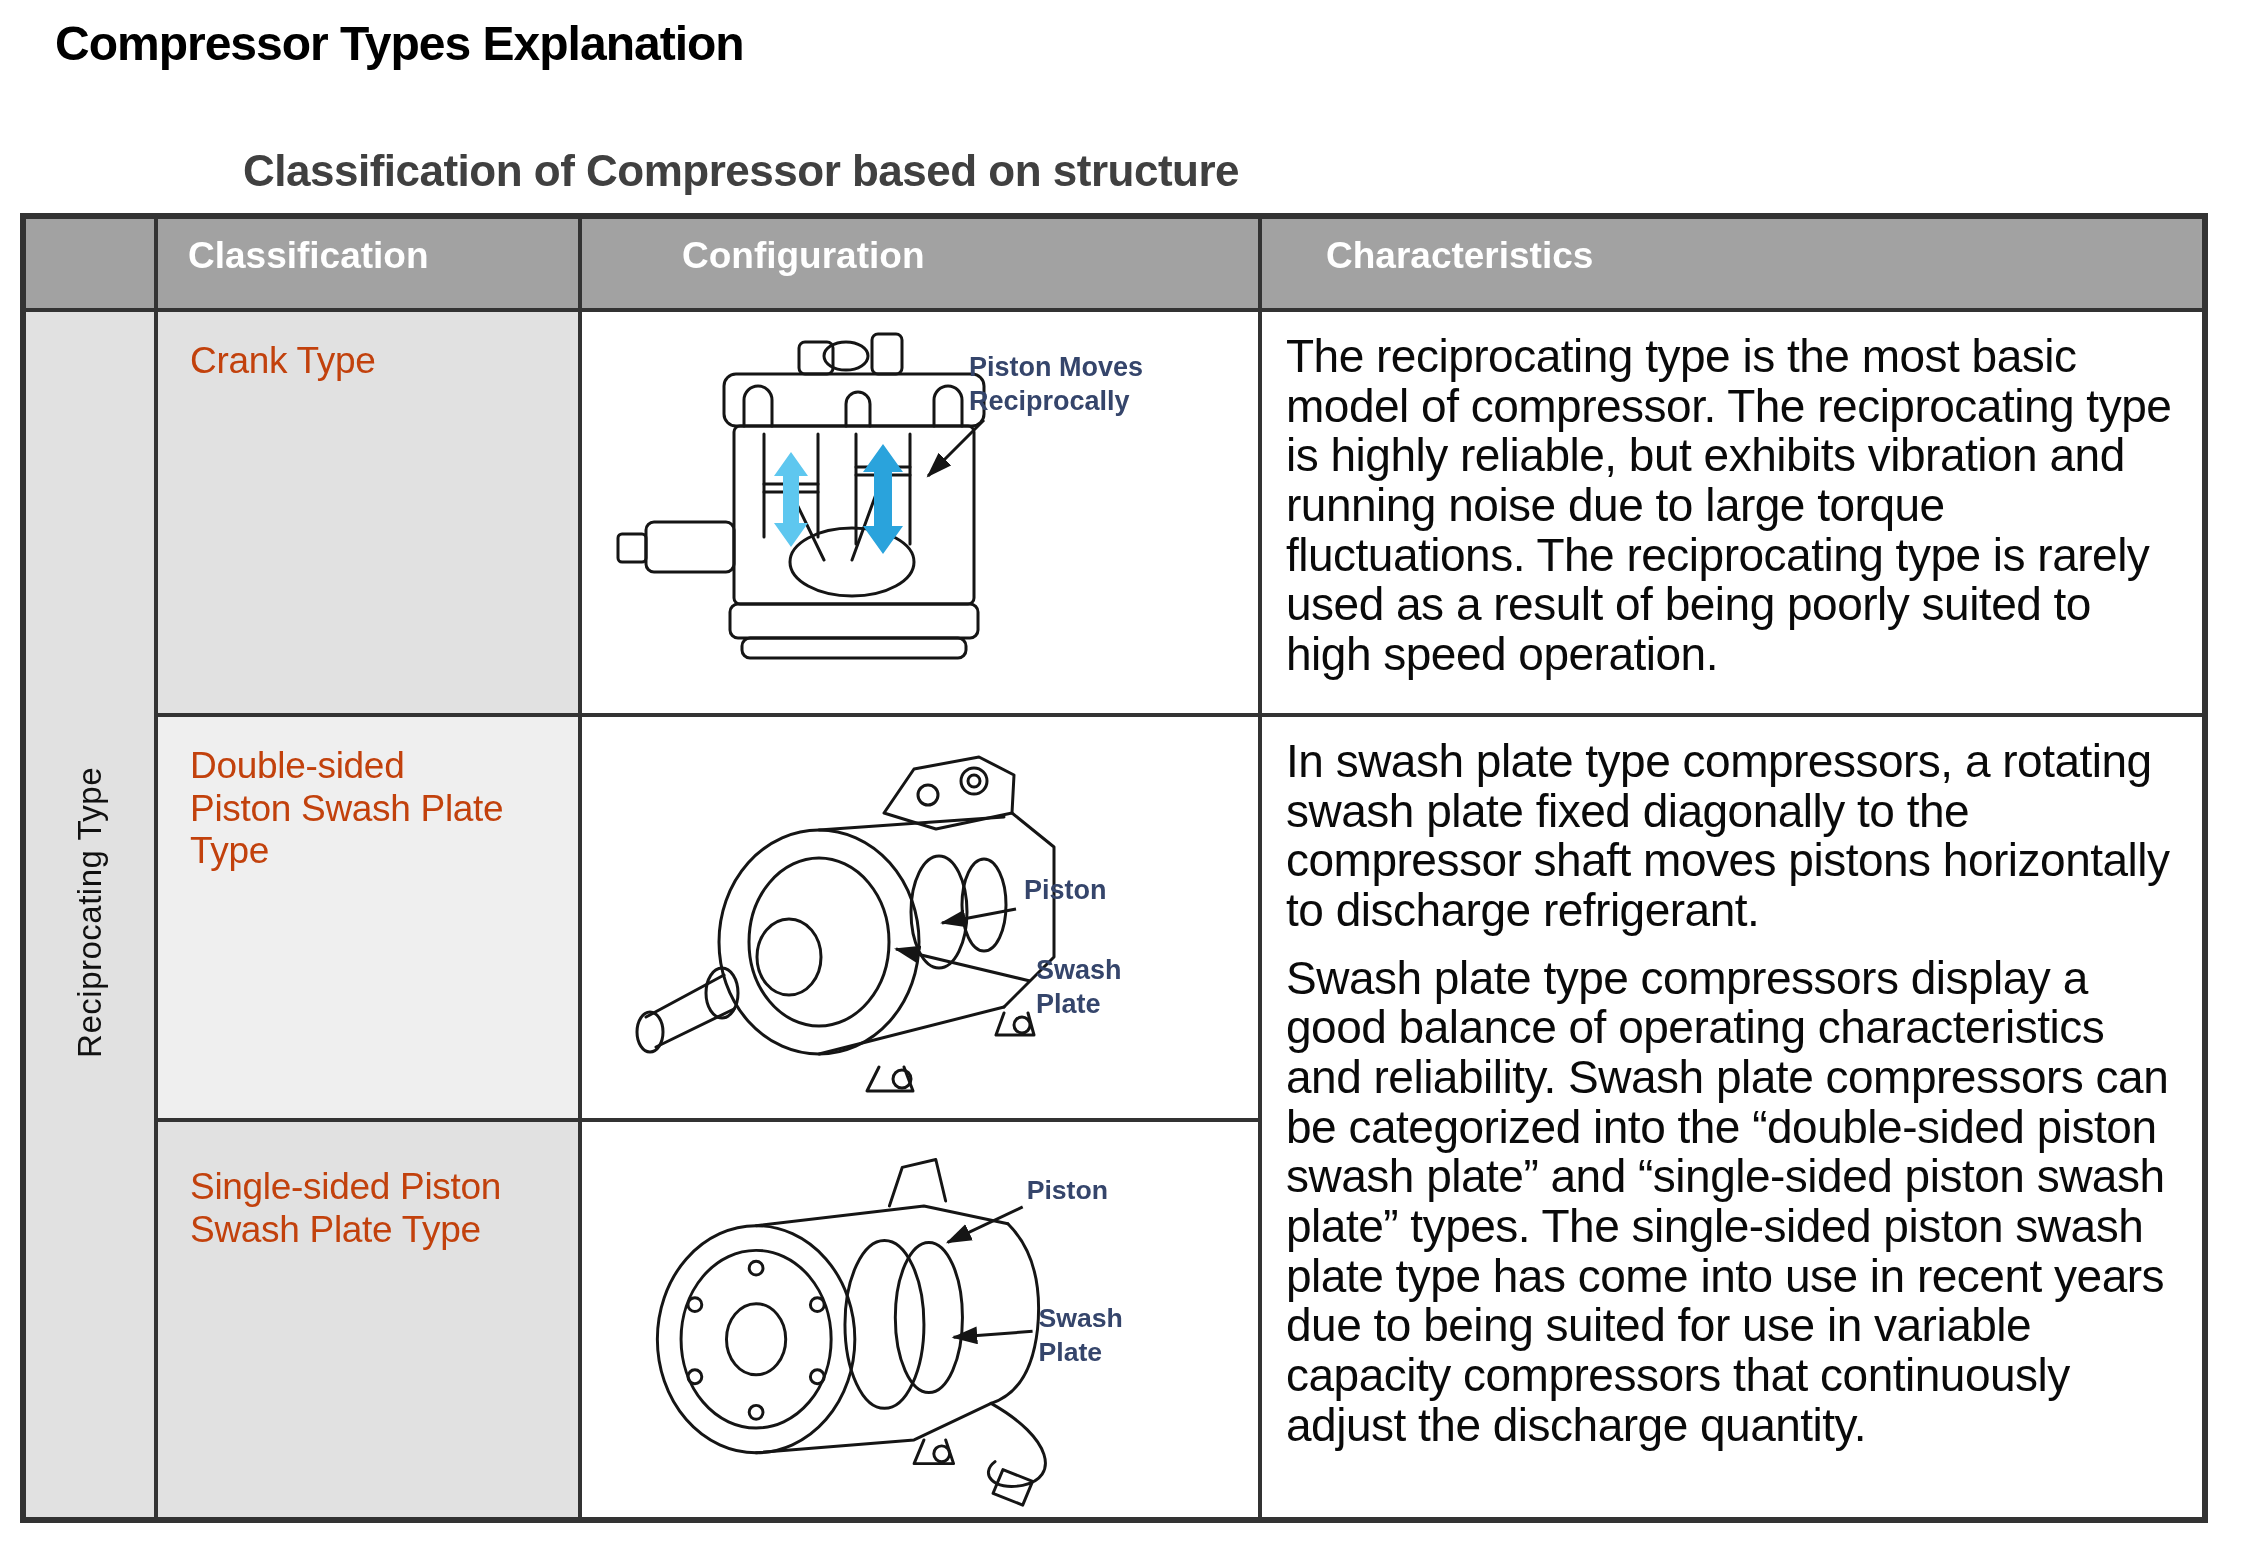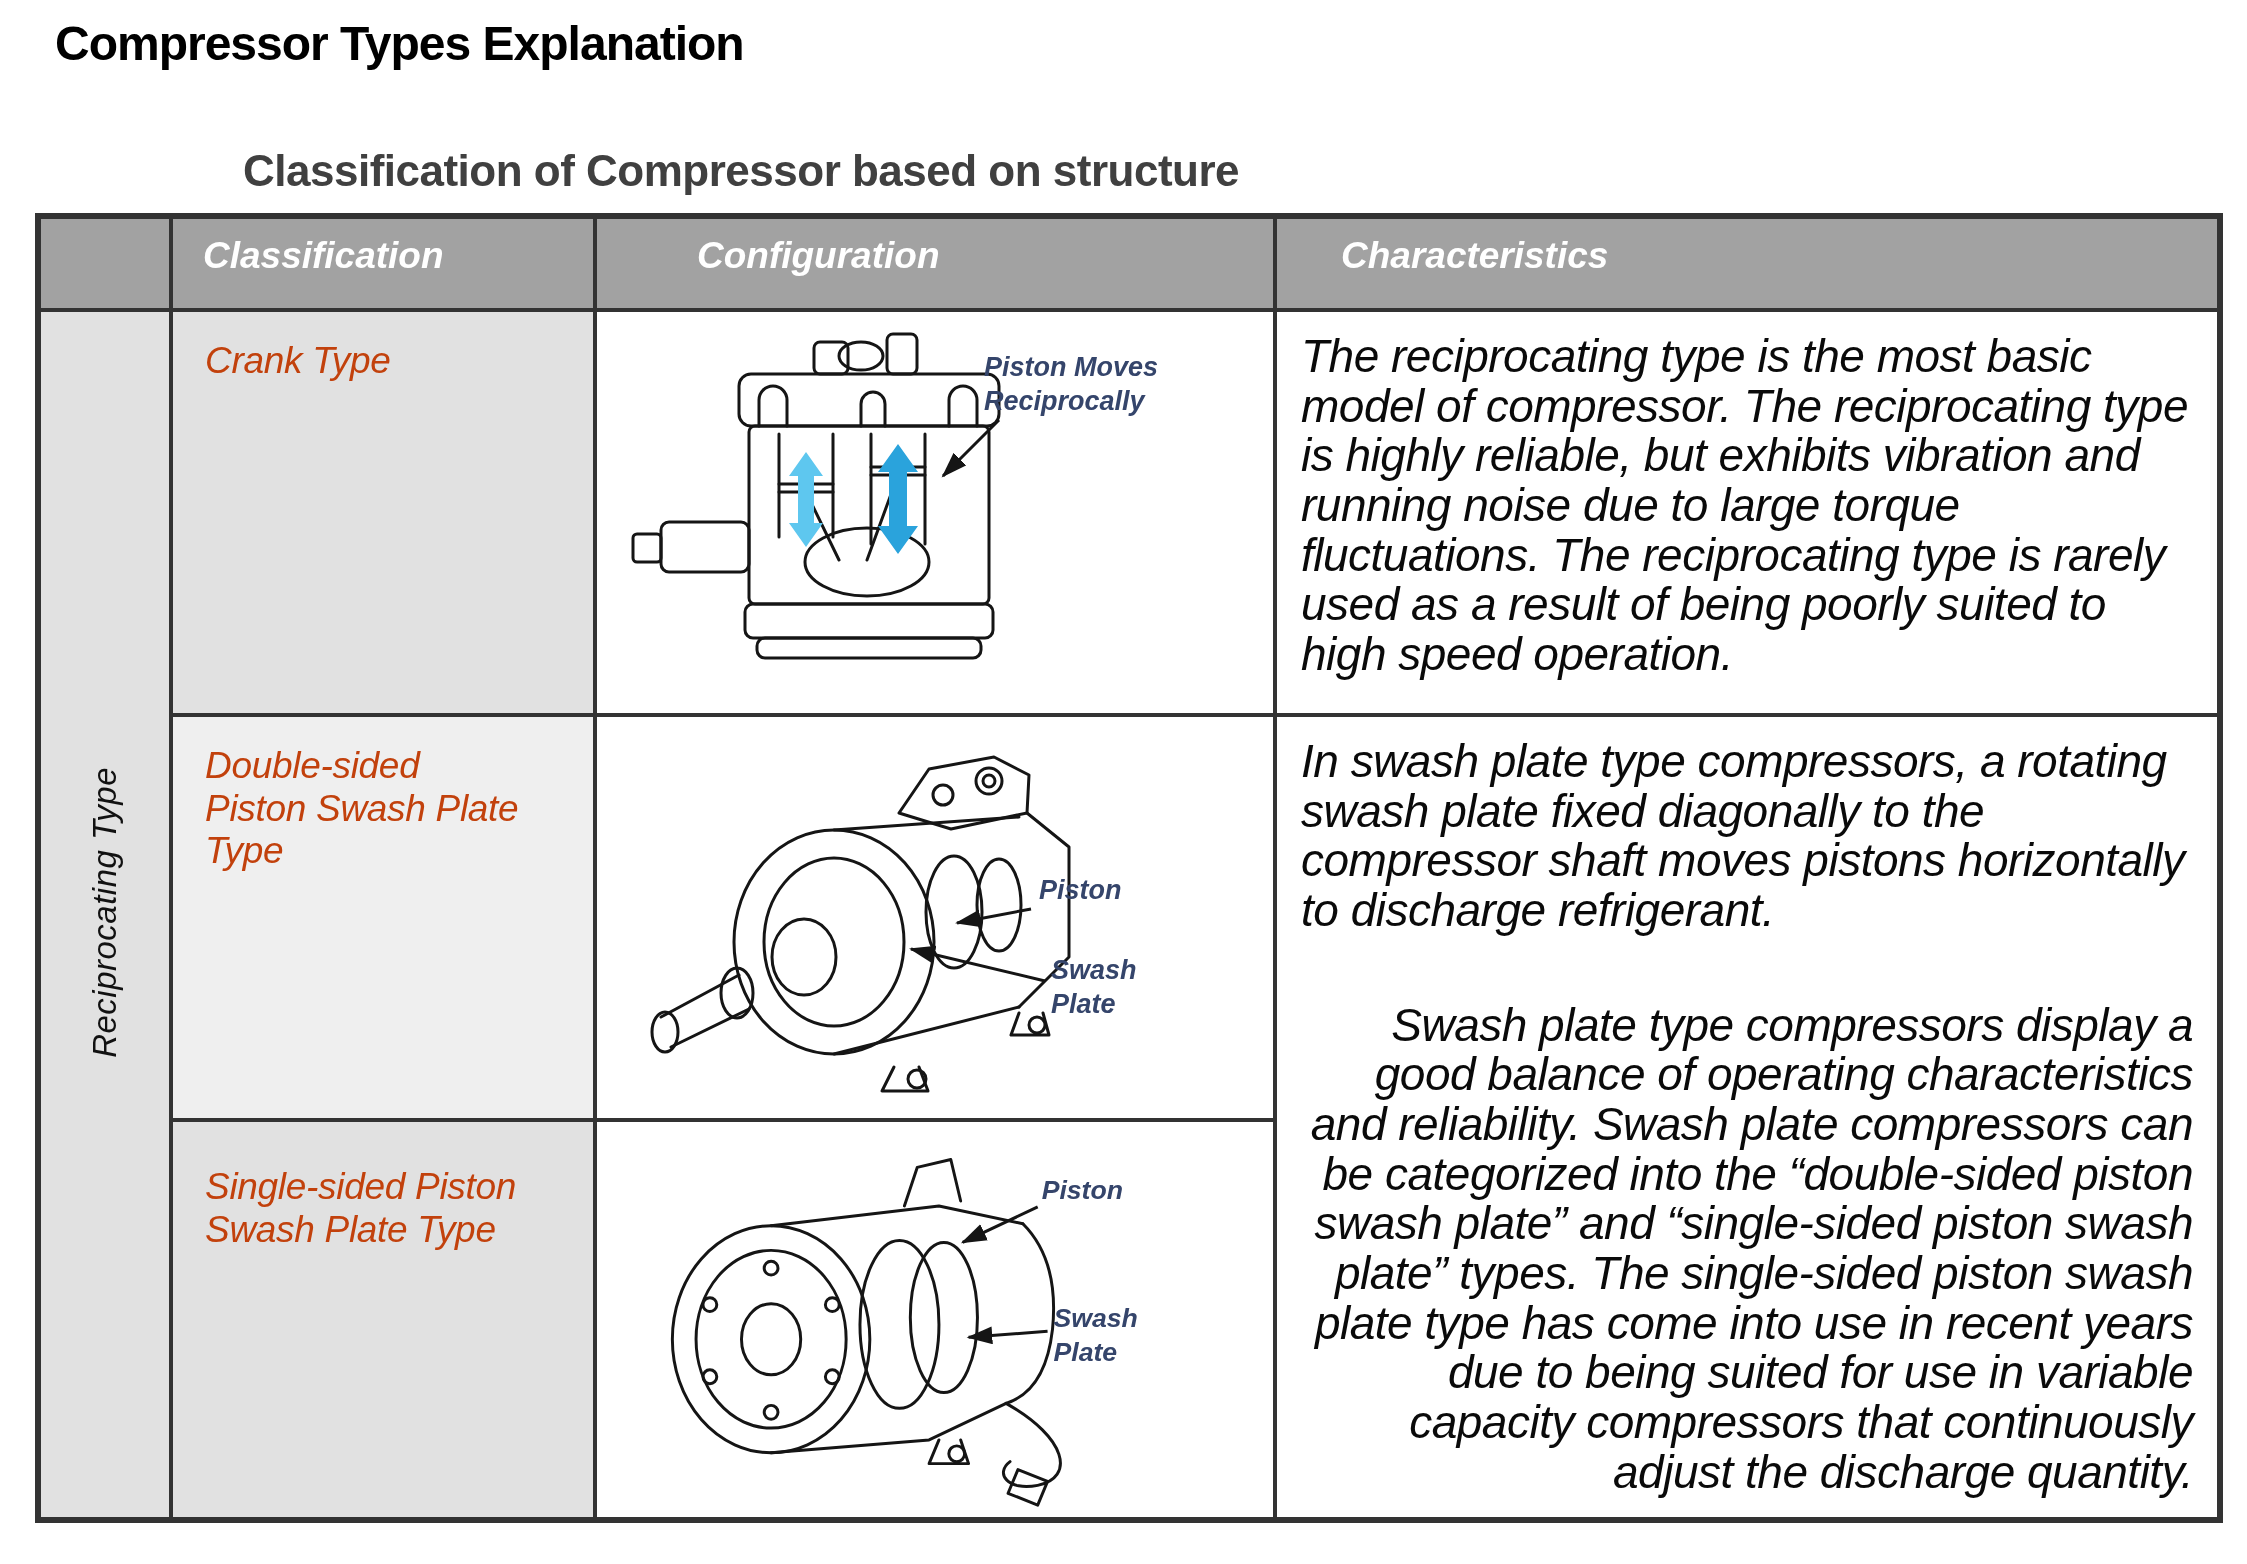--- a/index.html
+++ b/index.html
@@ -10,24 +10,23 @@
   }
   .page-title {
     position:absolute; left:55px; top:16px;
     font-size:48px; font-weight:bold; letter-spacing:-1px; color:#000;
   }
   .page-subtitle {
     position:absolute; left:215px; top:146px;
     font-size:44px; font-weight:bold; letter-spacing:-0.5px; color:#404040;margin-left:28px;
   }
   table.main {
-    position:absolute; left:35px; top:213px;
+    position:absolute; left:20px; top:213px;
     width:2182px; border-collapse:collapse; table-layout:fixed;
     border:6px solid var(--border,#333333);
-    font-style:italic;
   }
   td, th { border:4px solid var(--border,#333333); vertical-align:top; }
   th {
     background:var(--header-bg,#a2a2a2); color:#ffffff;
     font-size:37px; font-weight:bold; text-align:left;
     padding-top:16px; vertical-align:top;
   }
   th.h-cls { padding-left:30px; }
   th.h-cfg { padding-left:100px; }
   th.h-chr { padding-left:64px; }
@@ -46,21 +45,21 @@
   td.cls-cell.light { background:var(--cell-gray-light,#efefef); }
   td.cls-cell.pad-lg { padding-top:44px; }
   .cls-text { font-size:37px; line-height:1.15; white-space:pre-line; color:#c2410c; letter-spacing:-0.3px; }
   td.cfg-cell { background:#ffffff; padding:0;text-align:center; }
   td.cfg-cell svg { display:block; width:100%; height:396px; }
   tr.r3 td.cfg-cell svg { height:391px; }
   td.chr-cell { background:#ffffff; padding:20px 24px 0 24px; }
   td.chr-cell p {
     font-size:46px; line-height:1.08; letter-spacing:-0.5px; color:#0a0a0a;
   }
-  td.chr-cell p.p2 { margin-top:65px;text-align:right; }
+  td.chr-cell p.p2 { margin-top:18px; }
   
   .ink { stroke:var(--diagram-ink,#151515); fill:none; stroke-width:3; stroke-linecap:round; stroke-linejoin:round; }
   .arrow-light { fill:var(--arrow-light,#5ec7ef); }
   .arrow-dark { fill:var(--arrow-dark,#2aa3dc); }
   .dlabel { fill:var(--callout-text,#35456b); font-size:27px; font-weight:bold; font-family:"Liberation Sans",sans-serif; }
   .callout-line { stroke:var(--diagram-ink,#151515); stroke-width:3; fill:none; }
 </style>
 </head>
 <body>
 

